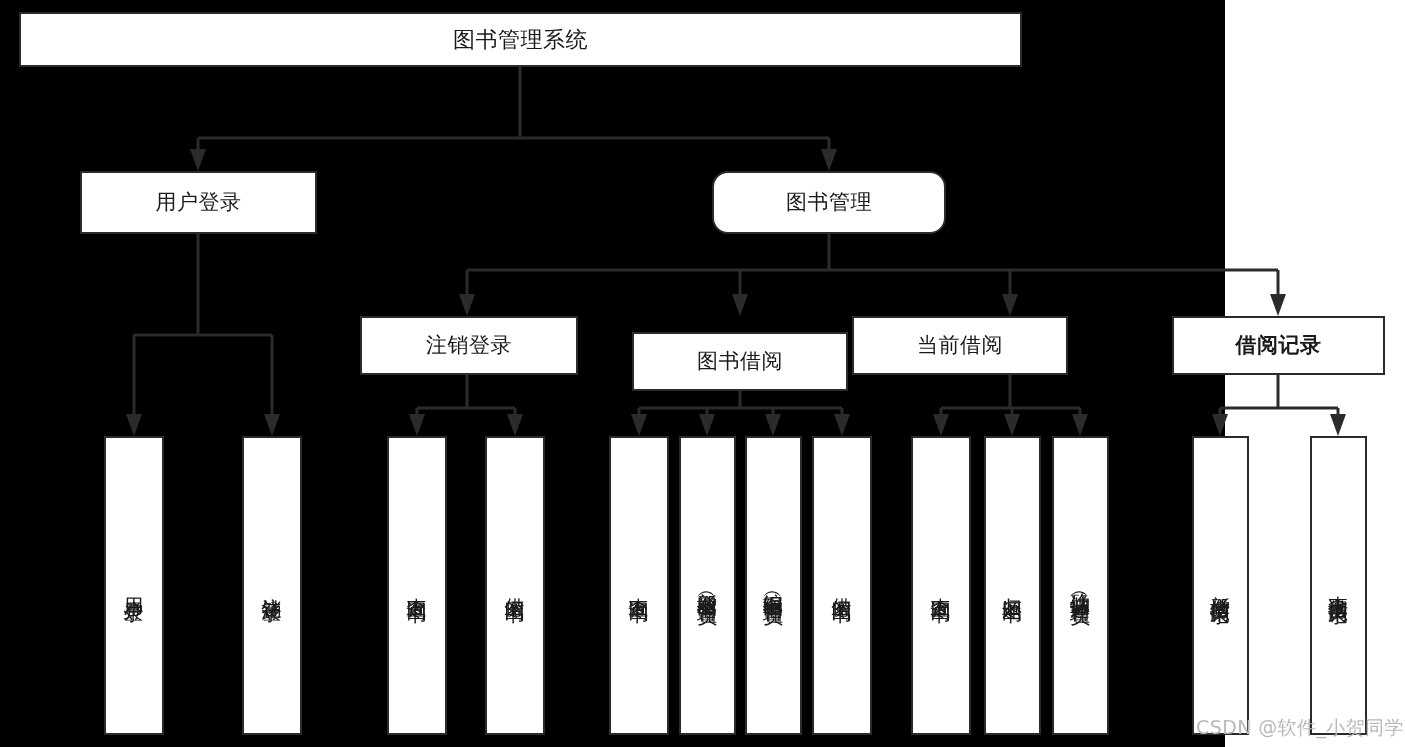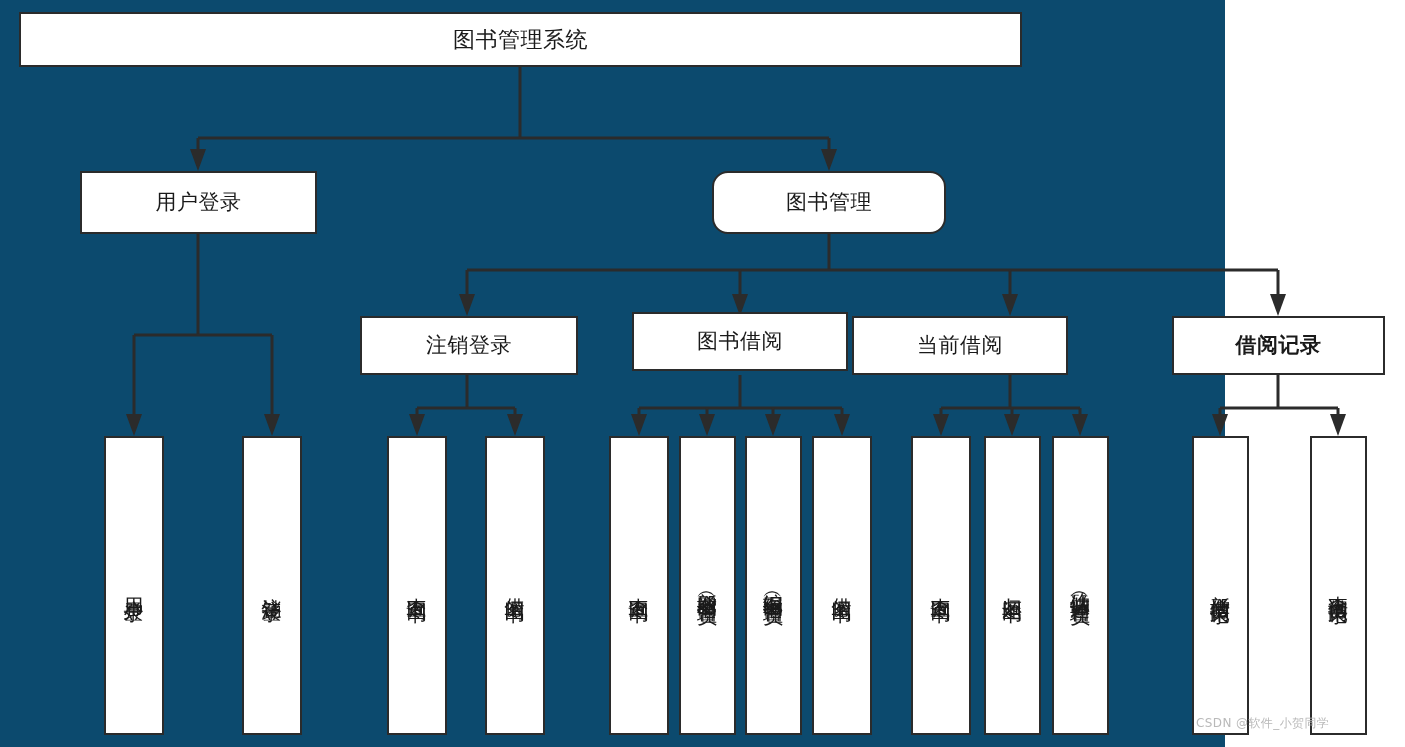--- a/index.html
+++ b/index.html
@@ -11,21 +11,21 @@
   body {
     width: 1405px;
     height: 747px;
     font-family: "DejaVu Sans", "Liberation Sans", sans-serif;
     overflow: hidden;
   }
   #diagram-root {
     position: relative;
     width: 1225px;
     height: 747px;
-    background: #0c4a6e;
+    background: #000000;
   }
   #connector-layer {
     position: absolute;
     left: 0;
     top: 0;
     width: 1405px;
     height: 747px;
     pointer-events: none;
   }
   .node {
@@ -59,21 +59,21 @@
     letter-spacing: 2px;
     line-height: 1;
     max-height: 100%;
   }
   .node.root .node-label {
     font-size: 22px;
   }
   #watermark {
     position: absolute;
     color: #b9b9b9;
-    font-size: 12px;
+    font-size: 19px;
     white-space: nowrap;
     letter-spacing: 0.4px;
     pointer-events: none;
   }
 </style>
 </head>
 <body>
 
 <div id="diagram-root">
 
@@ -138,21 +138,21 @@
       </div>
       <div class="node horizontal" style="left: 80px; top: 171px; width: 237px; height: 63px;">
         <span class="node-label">用户登录</span>
       </div>
       <div class="node horizontal" style="left: 712px; top: 171px; width: 234px; height: 63px; border-radius: 16px;">
         <span class="node-label">图书管理</span>
       </div>
       <div class="node horizontal" style="left: 360px; top: 316px; width: 218px; height: 59px;">
         <span class="node-label">注销登录</span>
       </div>
-      <div class="node horizontal" style="left: 632px; top: 312px; width: 216px; height: 59px;">
+      <div class="node horizontal" style="left: 632px; top: 332px; width: 216px; height: 59px;">
         <span class="node-label">图书借阅</span>
       </div>
       <div class="node horizontal" style="left: 852px; top: 316px; width: 216px; height: 59px;">
         <span class="node-label">当前借阅</span>
       </div>
       <div class="node horizontal" style="left: 1172px; top: 316px; width: 213px; height: 59px; font-weight: bold;">
         <span class="node-label">借阅记录</span>
       </div>
       <div class="node vertical" style="left: 104px; top: 436px; width: 60px; height: 299px;">
         <span class="node-label">用户登录</span>

